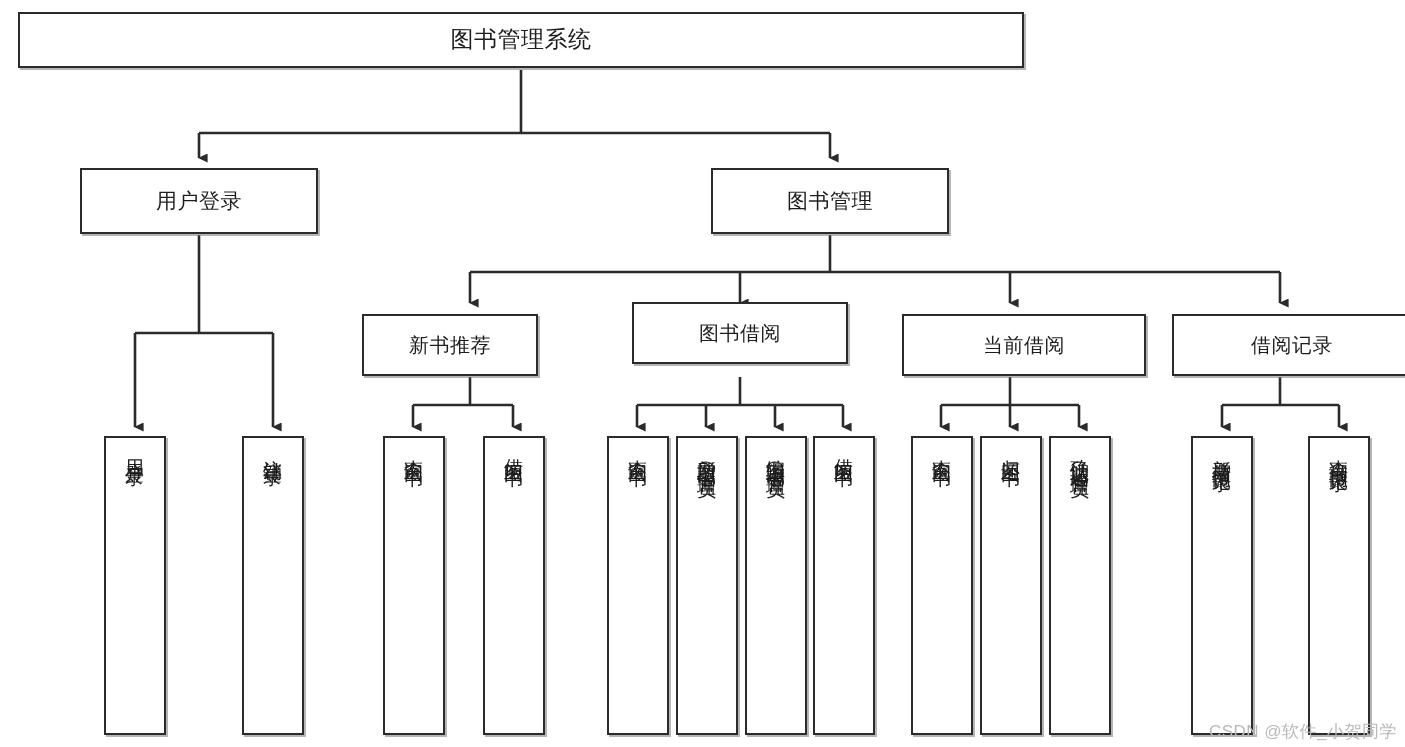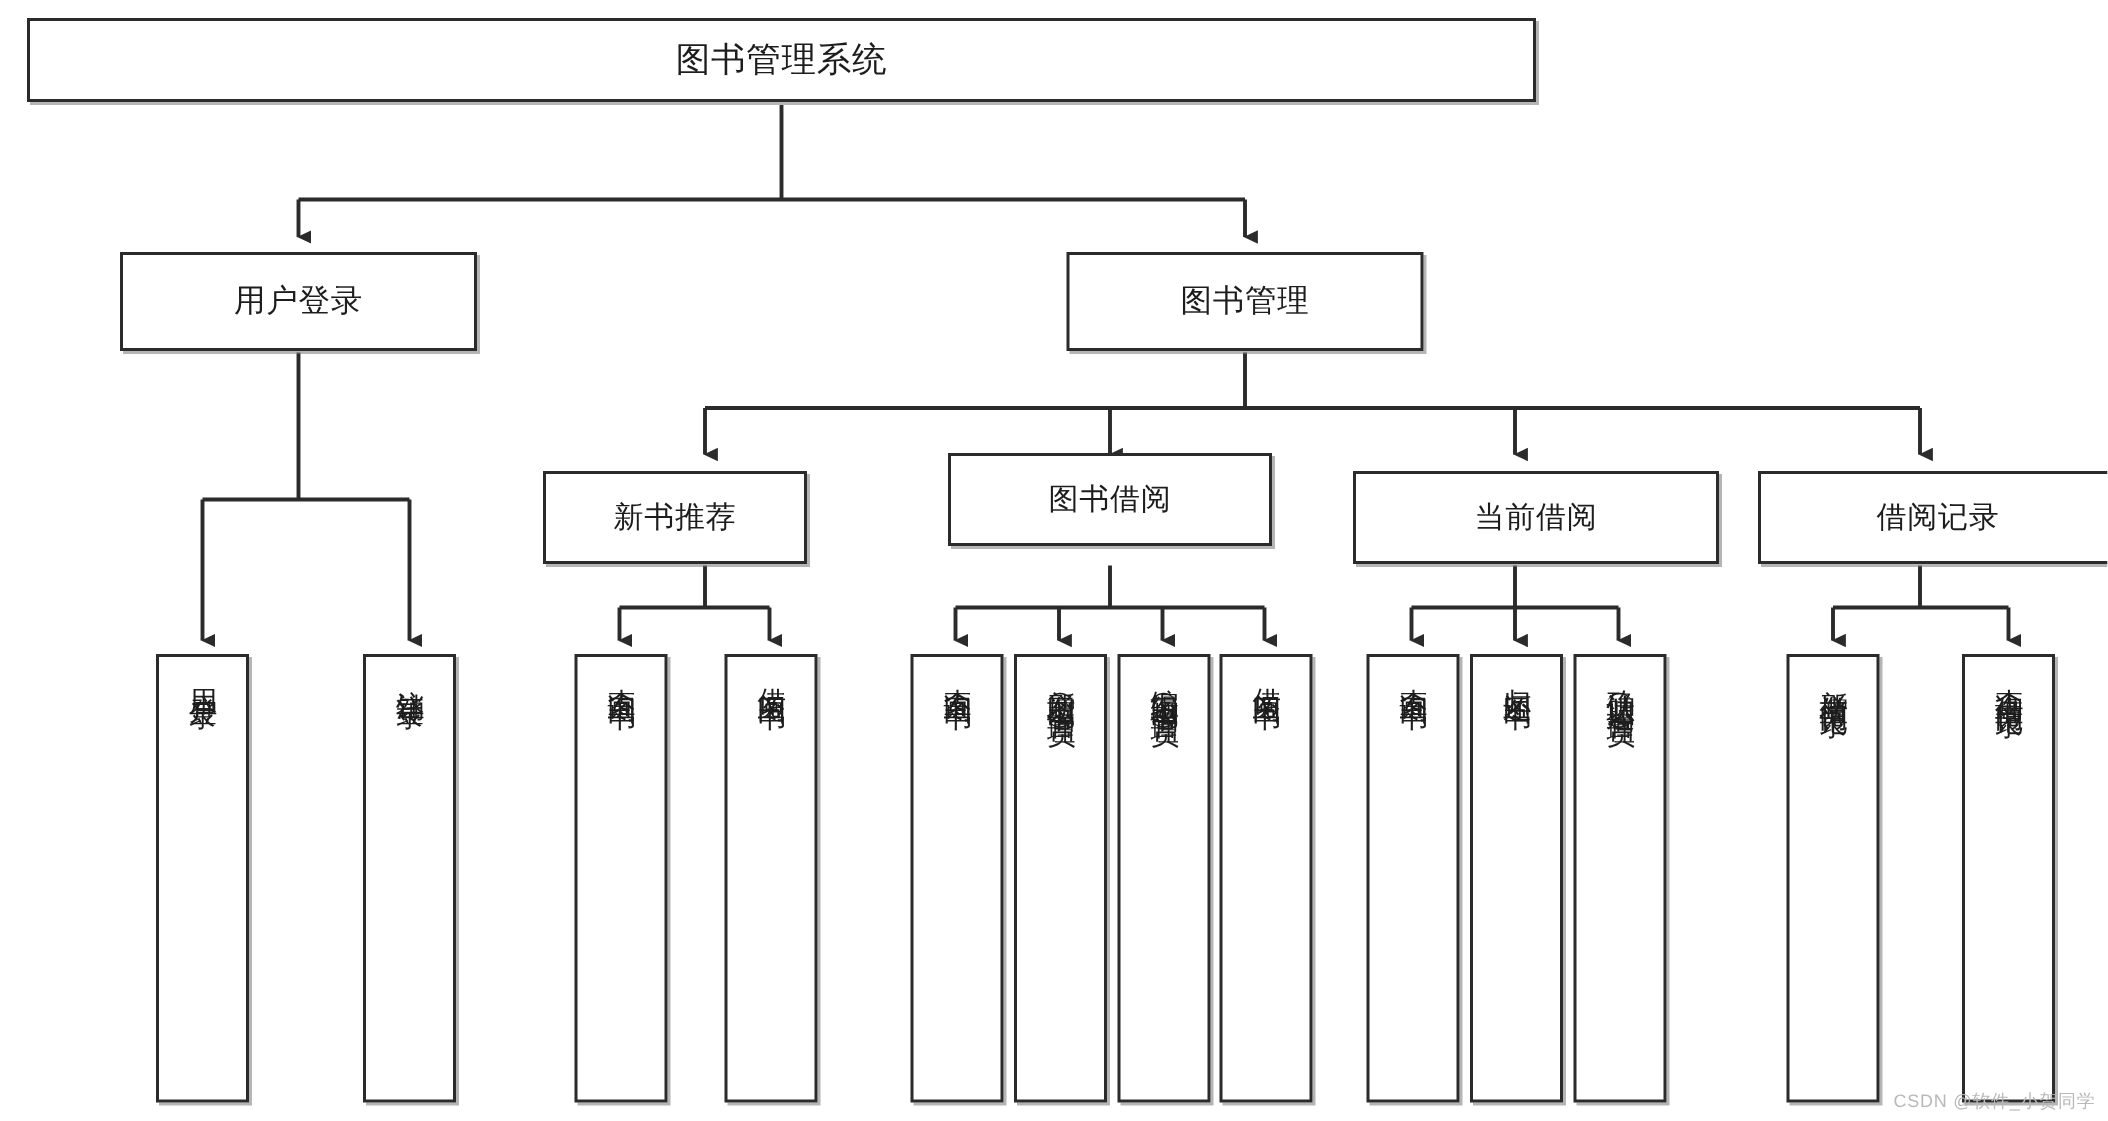--- a/index.html
+++ b/index.html
@@ -55,21 +55,21 @@
     writing-mode: vertical-rl;
     text-orientation: upright;
     letter-spacing: 3px;
     line-height: 1;
     white-space: pre;
   }
   .watermark {
     position: absolute;
     right: 8px;
     bottom: 4px;
-    font-size: 12px;
+    font-size: 17px;
     color: #b9b9b9;
     letter-spacing: 0.5px;
     user-select: none;
   }
 </style>
 </head>
 <body>
 
 <div id="canvas">
 

